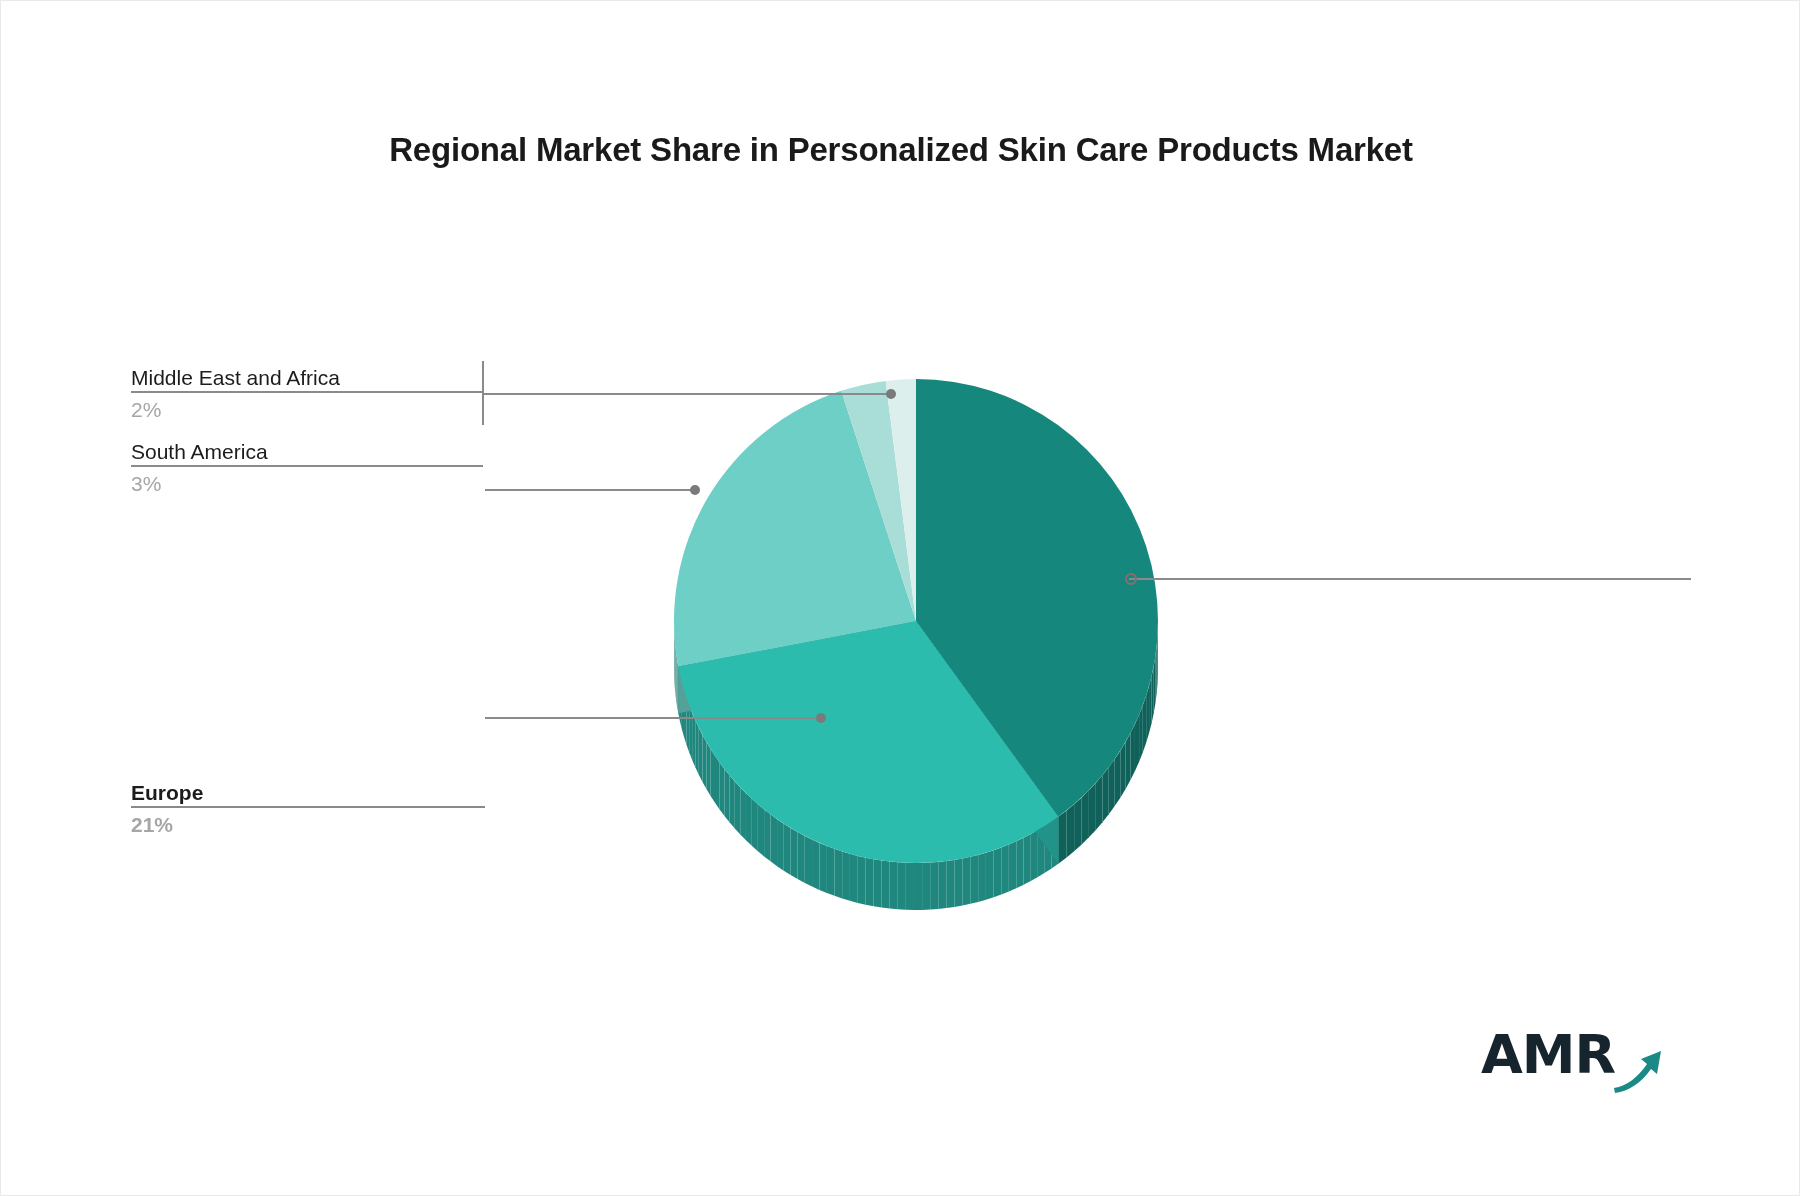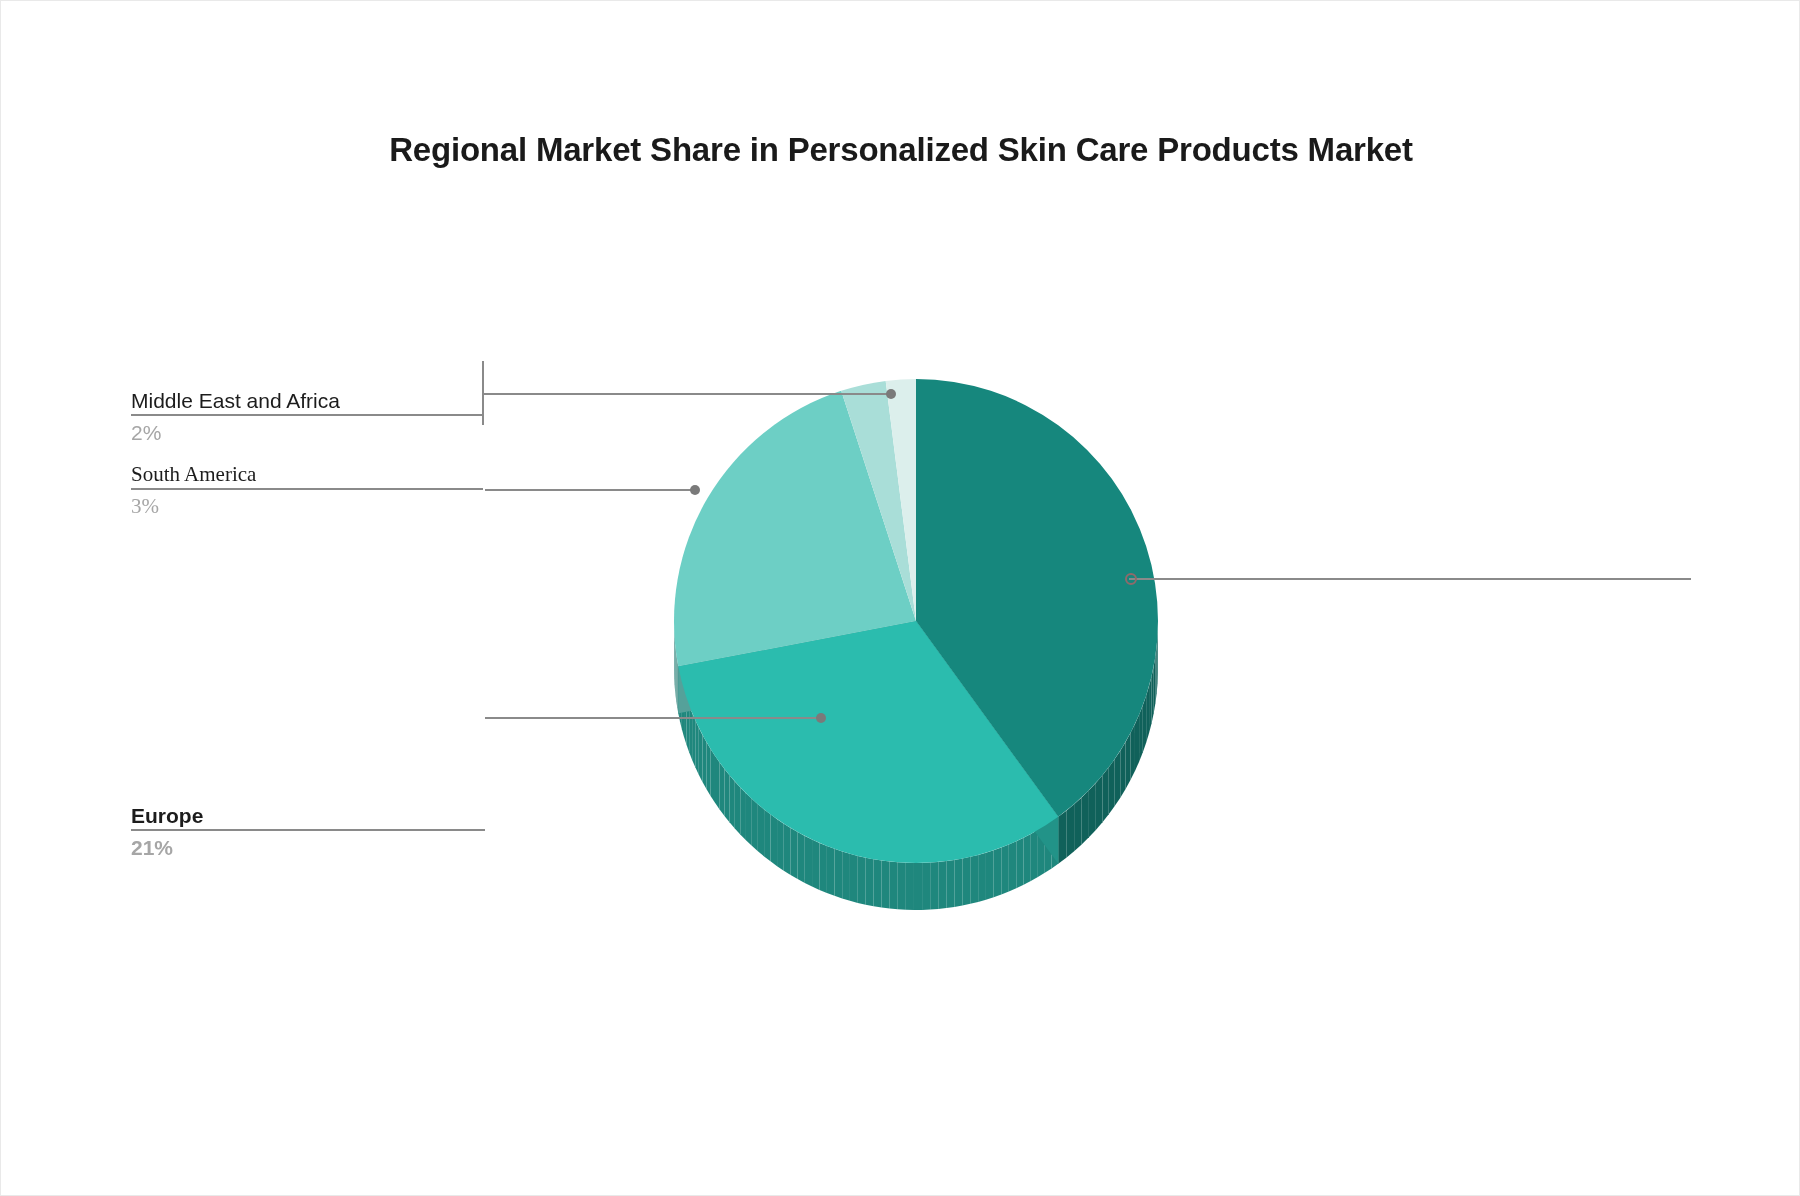--- a/index.html
+++ b/index.html
@@ -21,21 +21,21 @@
     text-align:center;
     font-size:33px;font-weight:bold;color:#1a1a1a;
     letter-spacing:-0.2px;
   }
   #subtitle{
     position:absolute;left:0;top:186px;width:1800px;
     text-align:center;
     font-size:26px;font-weight:bold;color:#4d5b6e;
   }
   
-  .label-block{position:absolute;margin-top:23px;}
+  .label-block{position:absolute;}
   .label-name{
     font-size:21px;color:#1c1c1c;line-height:27px;white-space:nowrap;
   }
   .label-rule{
     height:0;border-top:2px solid #8a8a8a;
   }
   .label-pct{
     font-size:21px;color:#a6a6a6;line-height:27px;padding-top:3px;white-space:nowrap;
   }
   .lbl-left .label-name,.lbl-left .label-pct{text-align:left;}
@@ -178,28 +178,34 @@
     <line x1="1128" y1="578" x2="1690" y2="578" stroke="#8a8a8a" stroke-width="2"></line>
     <circle cx="1130" cy="578" r="5" fill="none" stroke="#8f6a6a" stroke-width="2"></circle>
   </svg>
 
   <div class="label-block lbl-left" style="left:130px;top:363px;width:352px;">
     <div class="label-name">Middle East and Africa</div>
     <div class="label-rule"></div>
     <div class="label-pct">2%</div>
   </div>
 
-  <div class="label-block lbl-left" style="left:130px;top:437px;width:352px;font-family:Liberation Serif, serif;">
+  <div class="label-block lbl-left" style="left:130px;top:437px;width:352px;">
     <div class="label-name">South America</div>
     <div class="label-rule"></div>
     <div class="label-pct">3%</div>
   </div>
 
 
   <div class="label-block lbl-left" style="left:130px;top:778px;width:354px;font-weight:bold;">
     <div class="label-name">Europe</div>
     <div class="label-rule"></div>
     <div class="label-pct">21%</div>
   </div>
 
 
+  <div id="logo">
+    <div class="amr-text">AMR</div>
+    <svg width="190" height="70" style="position:absolute;left:0;top:0;">
+      <path d="M133,62 C146,60 157,51 166,38 L160,33 L180,25 L176,48 L170,43 C160,57 148,65 134,67 Z" fill="#1b8a86"></path>
+    </svg>
+  </div>
 
 </div>
 
 </body></html>

